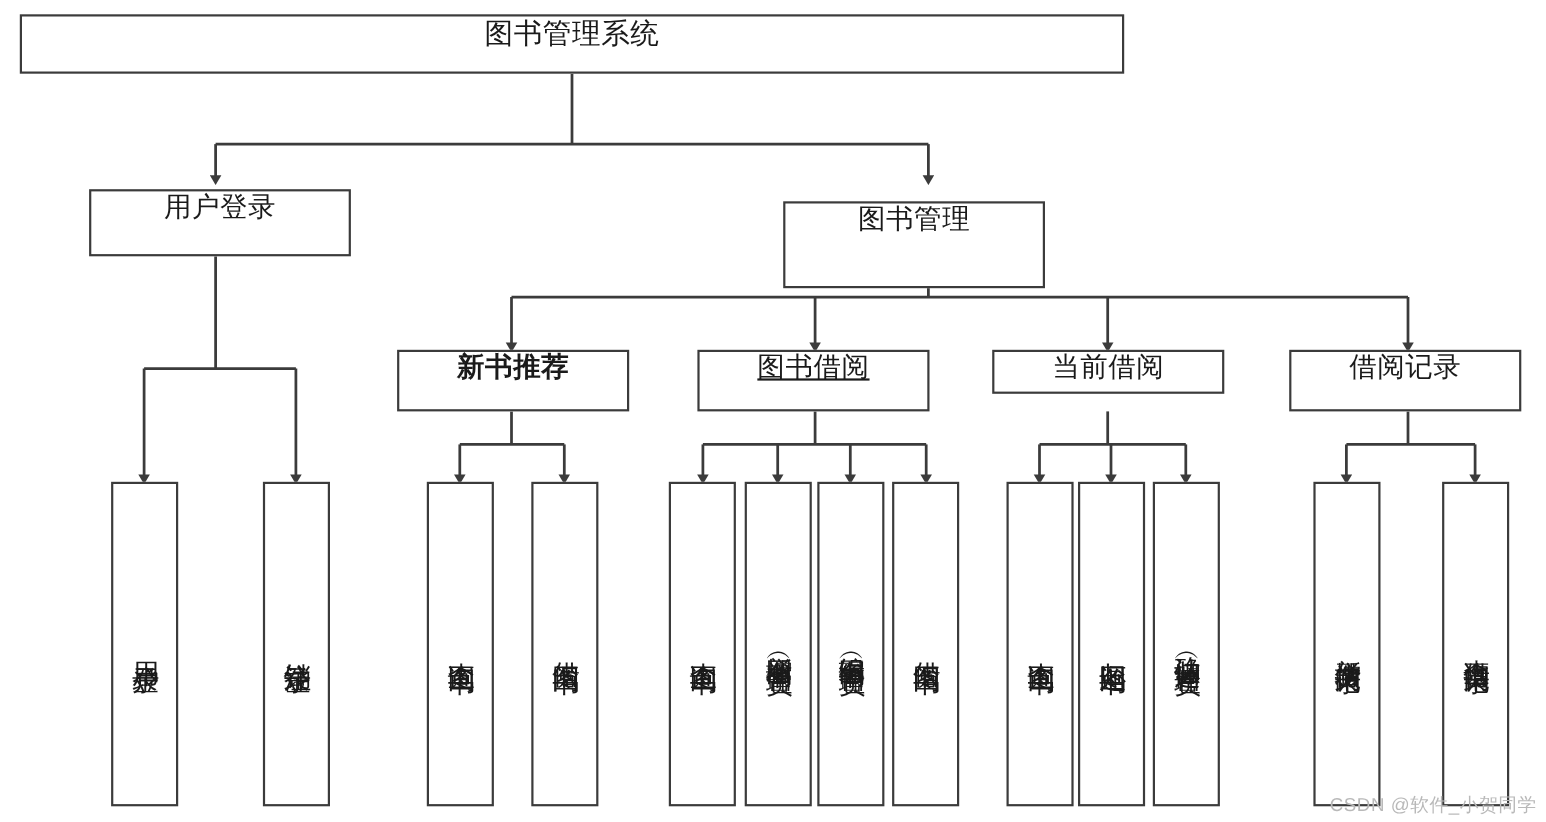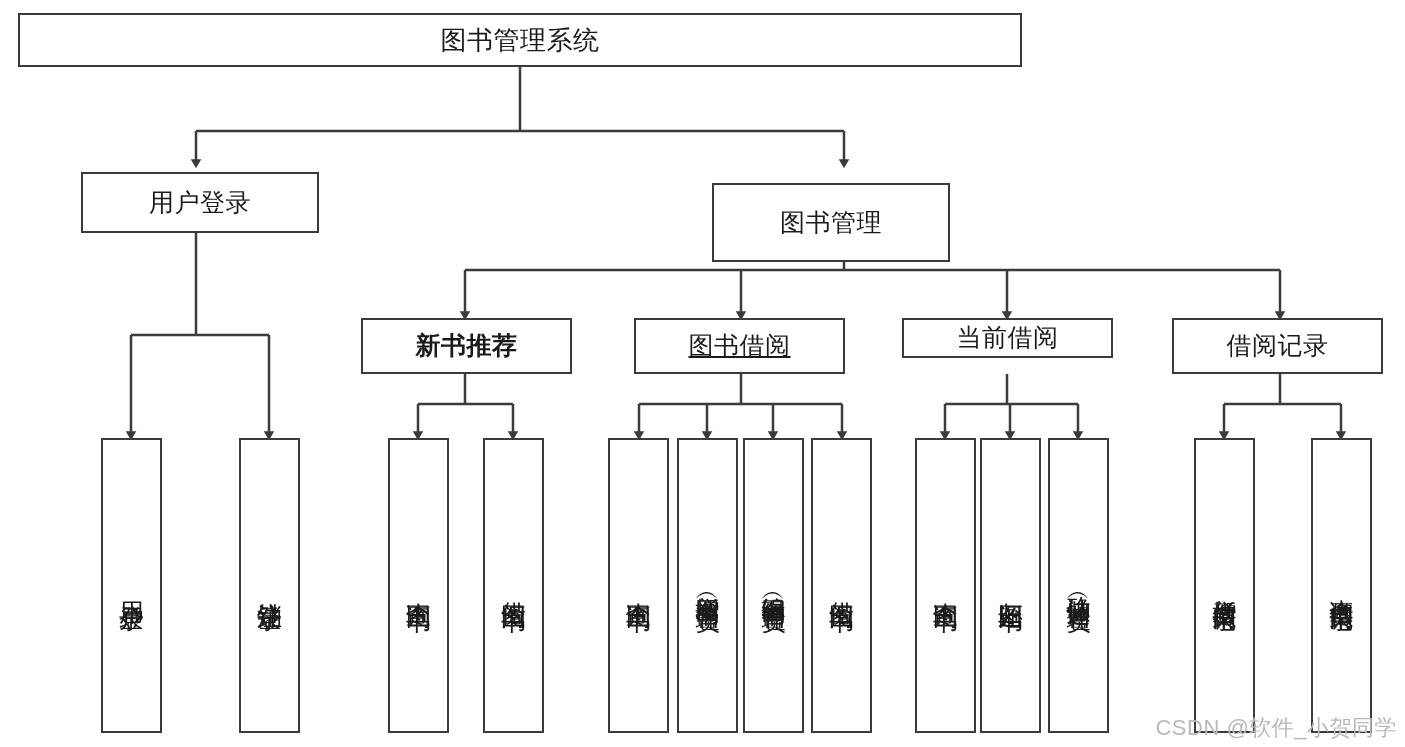--- a/index.html
+++ b/index.html
@@ -25,21 +25,20 @@
     width: 1405px;
     height: 747px;
     pointer-events: none;
   }
   .node {
     position: absolute;
     box-sizing: border-box;
     background: #ffffff;
     border: 2.5px solid #3b3b3b;
     display: flex;
-    align-items: center;
     justify-content: center;
     color: #1a1a1a;
   }
   .node .label {
     display: block;
     text-align: center;
     line-height: 1.18;
     letter-spacing: 0.5px;
   }
   
@@ -64,21 +63,21 @@
     white-space: nowrap;
     max-height: 100%;
   }
   .node.vert.tall .label {
     font-size: 24px;
   }
   #watermark {
     position: absolute;
     right: 8px;
     bottom: 4px;
-    font-size: 22px;
+    font-size: 17px;
     color: #b9b9b9;
     white-space: nowrap;
     letter-spacing: 0.5px;
     user-select: none;
   }
 </style>
 </head>
 <body>
 
 <div id="canvas">

